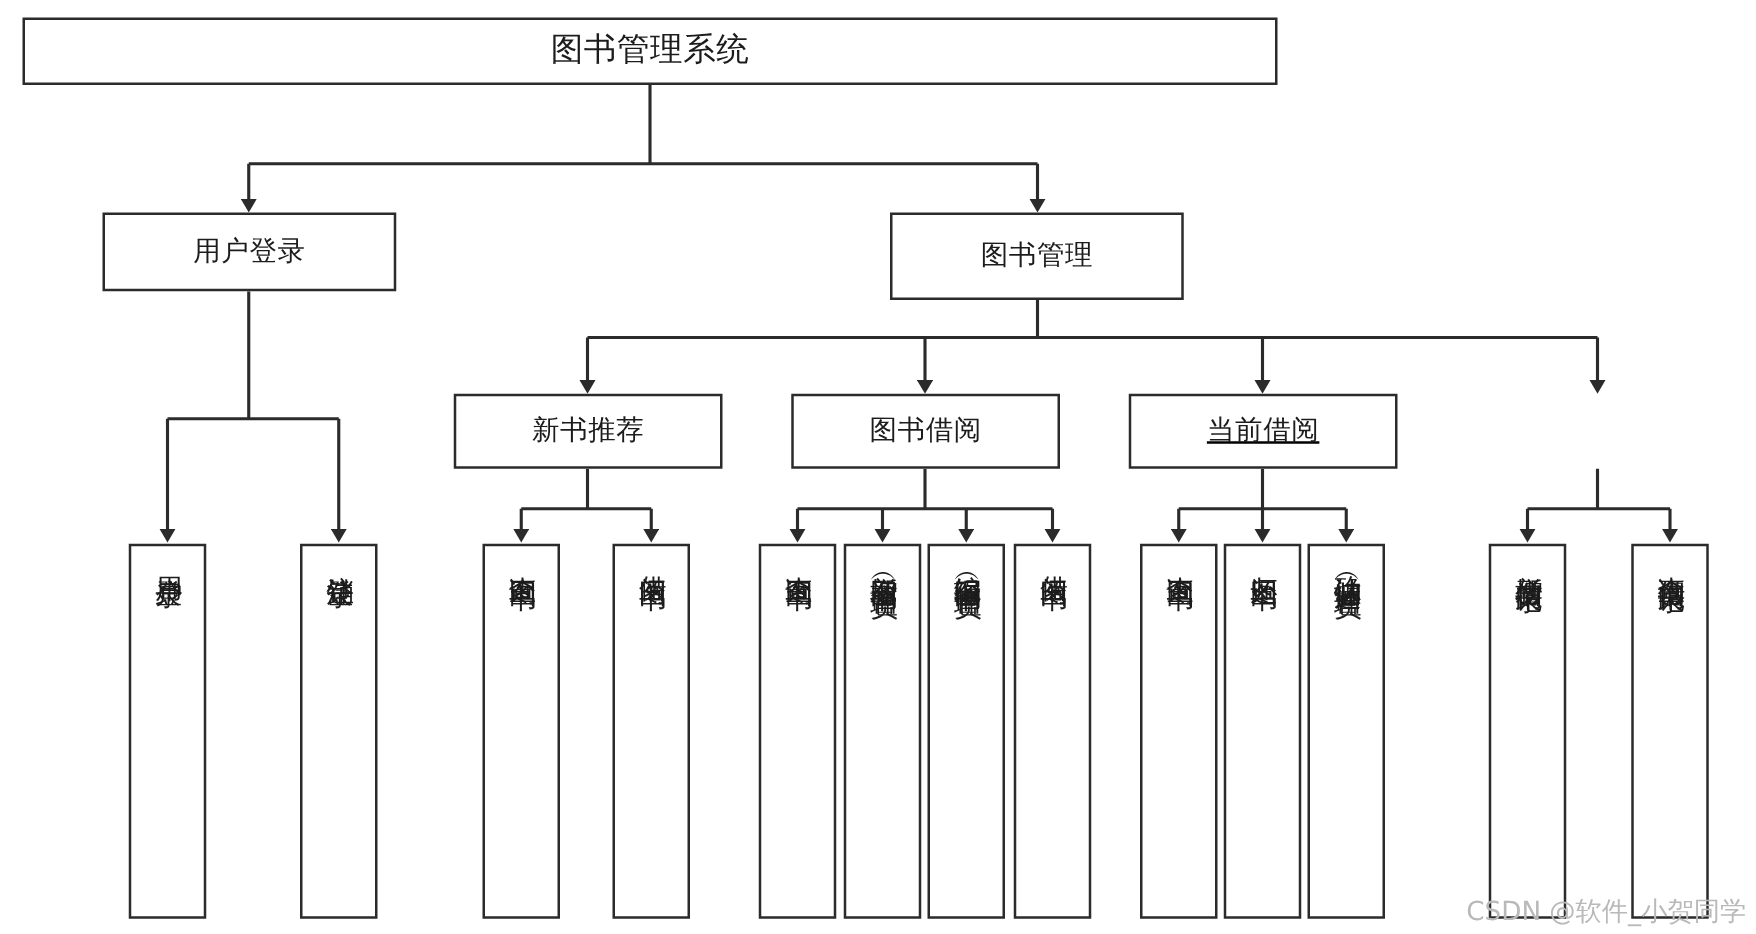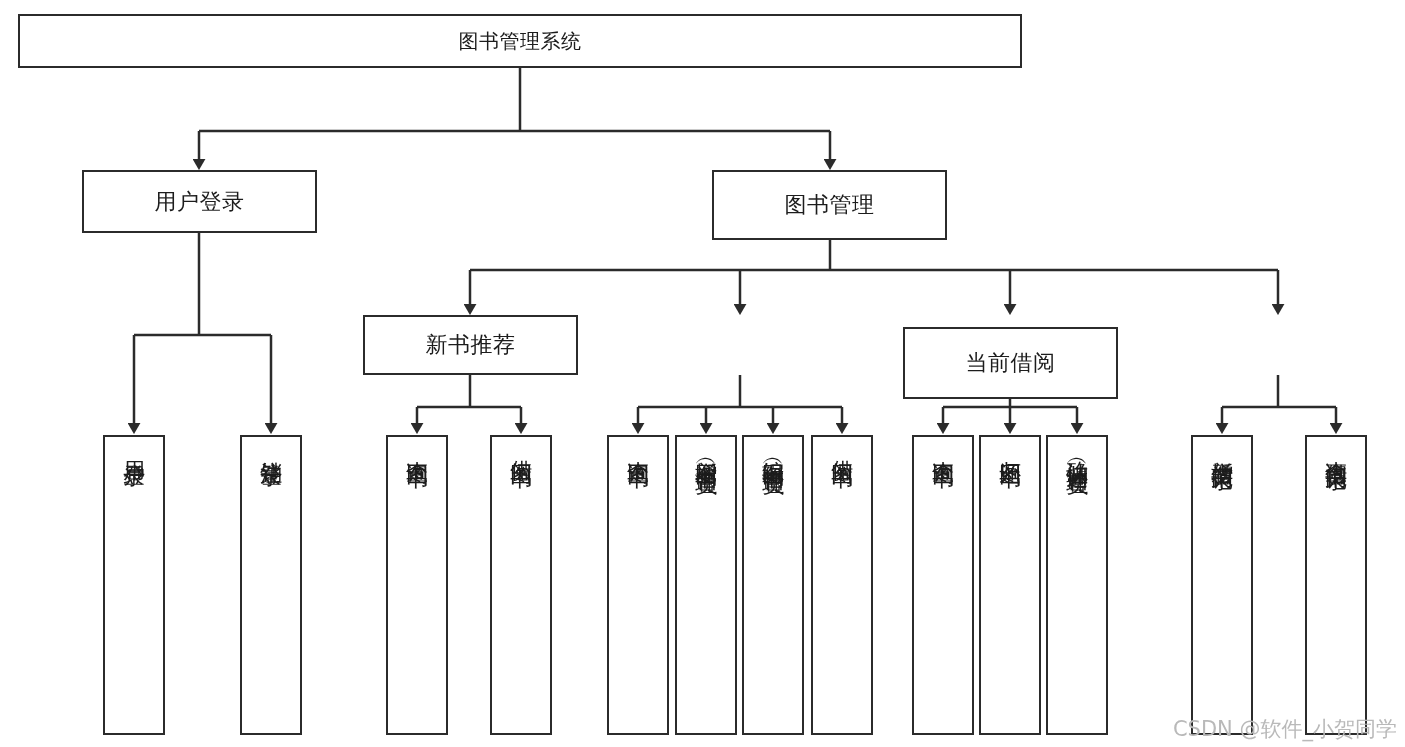--- a/index.html
+++ b/index.html
@@ -41,21 +41,21 @@
     color: #1c1c1c;
     text-align: center;
     line-height: 1.15;
     letter-spacing: 0.5px;
     white-space: nowrap;
   }
   .node.horizontal .node-label {
     font-size: 22px;
   }
   .node.root .node-label {
-    font-size: 20px;
+    font-size: 26px;
   }
   .node.vertical {
     align-items: flex-start;
     padding-top: 6px;
   }
   .node.vertical .node-label {
     writing-mode: vertical-rl;
     text-orientation: upright;
     font-size: 22px;
     line-height: 1.02;
@@ -135,21 +135,24 @@
   <div class="node horizontal" style="left:82px; top:170px; width:235px; height:63px;">
     <span class="node-label">用户登录</span>
   </div>
   <div class="node horizontal" style="left:712px; top:170px; width:235px; height:70px;">
     <span class="node-label">图书管理</span>
   </div>
 
   <div class="node horizontal" style="left:363px; top:315px; width:215px; height:60px;">
     <span class="node-label">新书推荐</span>
   </div>
-  <div class="node horizontal" style="left:903px; top:327px; width:215px; height:72px;">
+  <div class="node horizontal" style="left:633px; top:315px; width:215px; height:60px;">
+    <span class="node-label">图书借阅</span>
+  </div>
+  <div class="node horizontal" style="left:903px; top:315px; width:215px; height:60px;text-decoration:underline;">
     <span class="node-label">当前借阅</span>
   </div>
 
   <div class="node vertical" style="left:103px; top:435px; width:62px; height:300px;">
     <span class="node-label">用户登录</span>
   </div>
   <div class="node vertical" style="left:240px; top:435px; width:62px; height:300px;">
     <span class="node-label">注销登录</span>
   </div>
 

